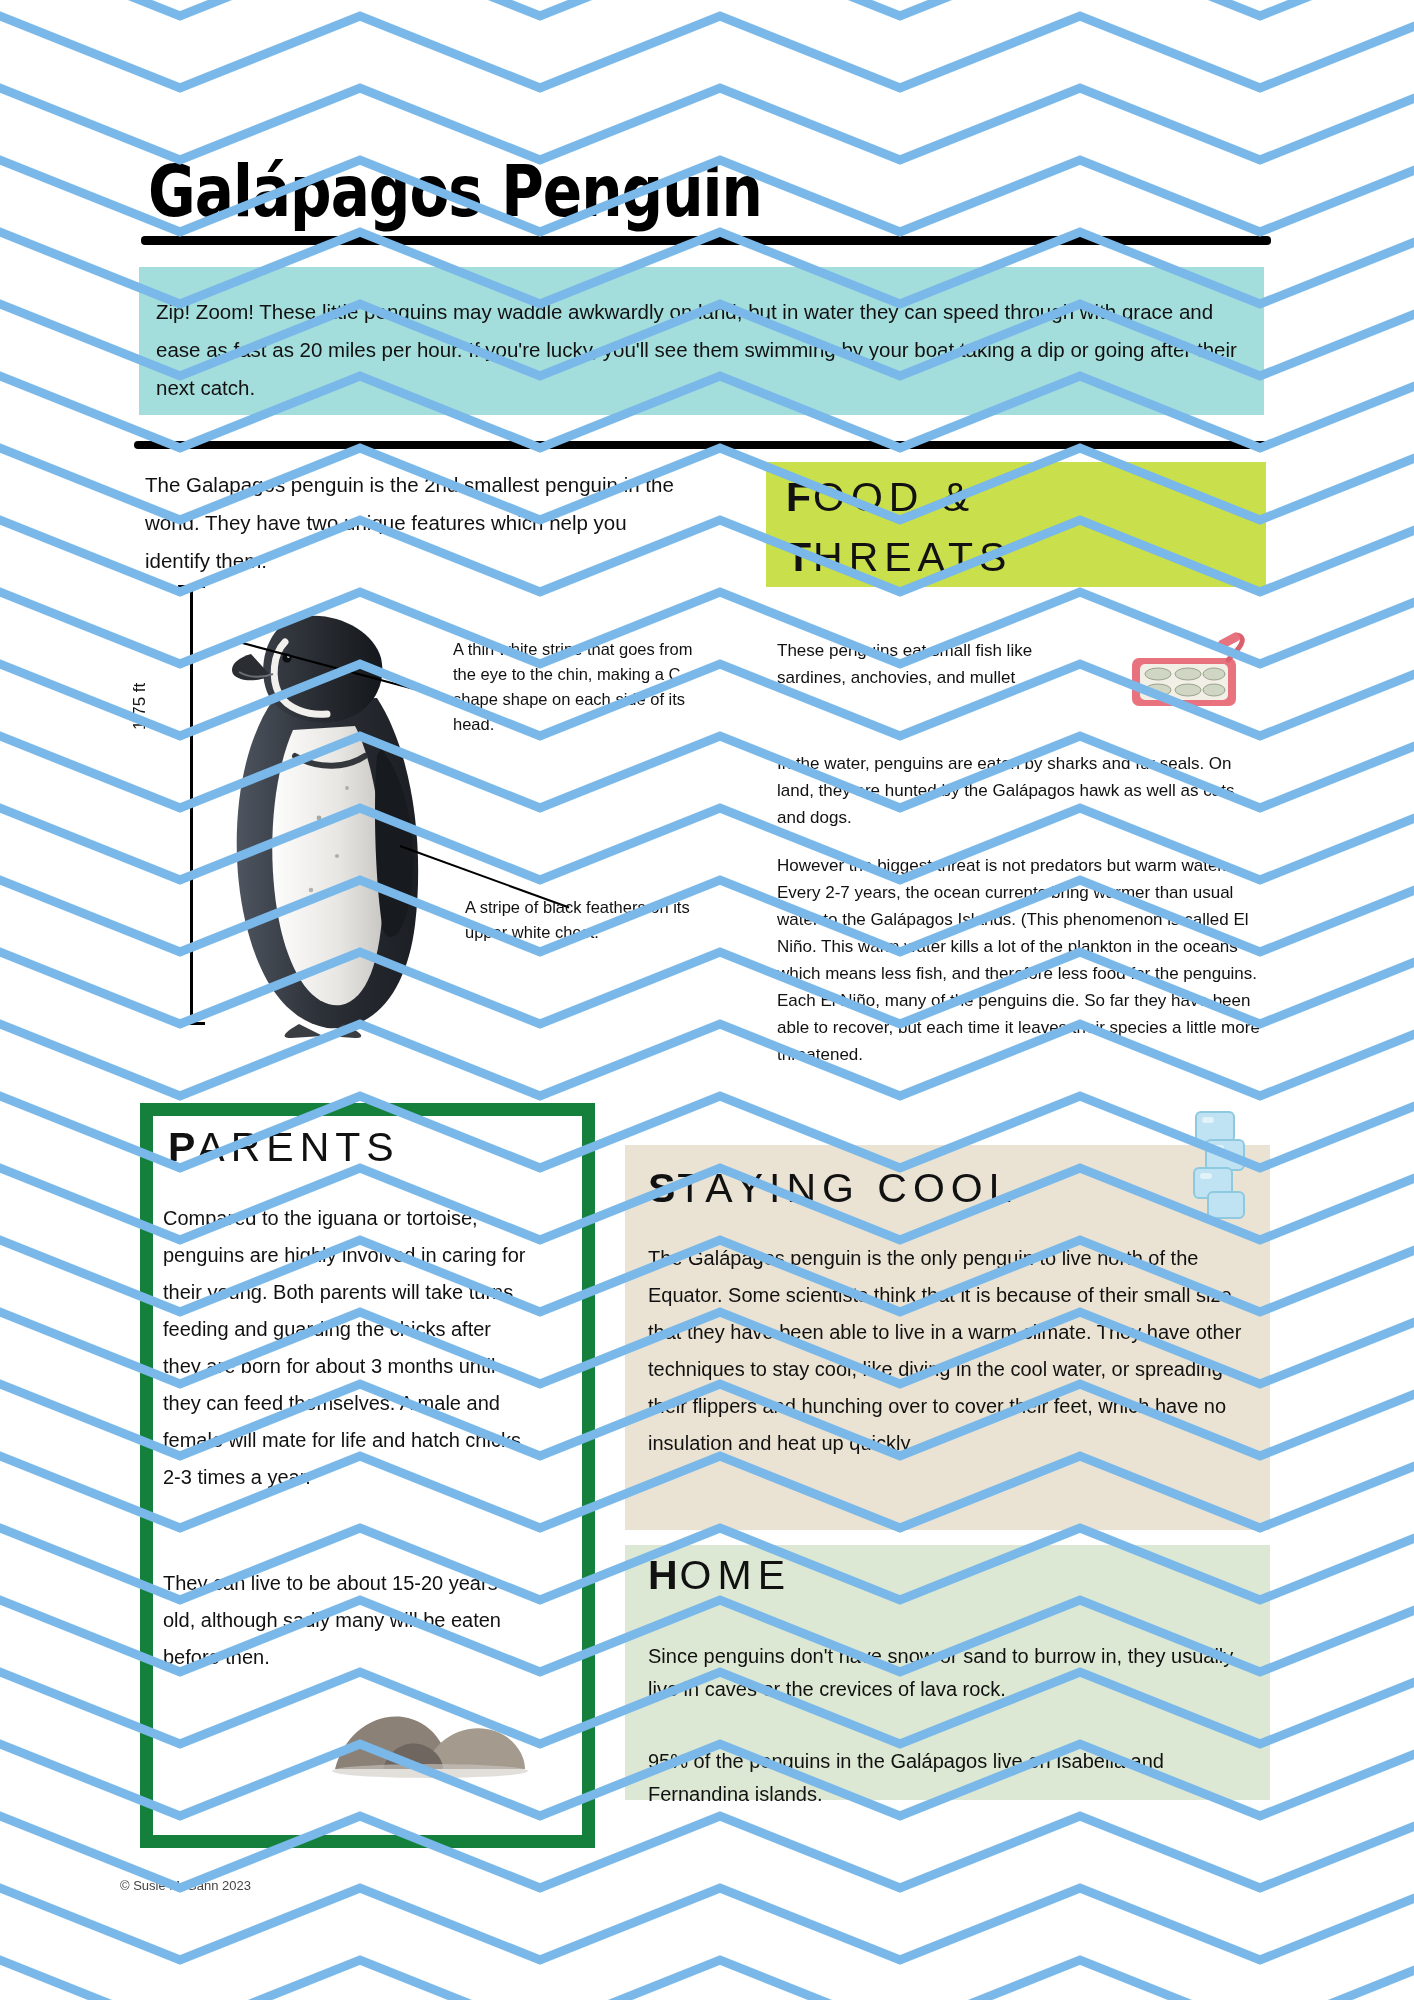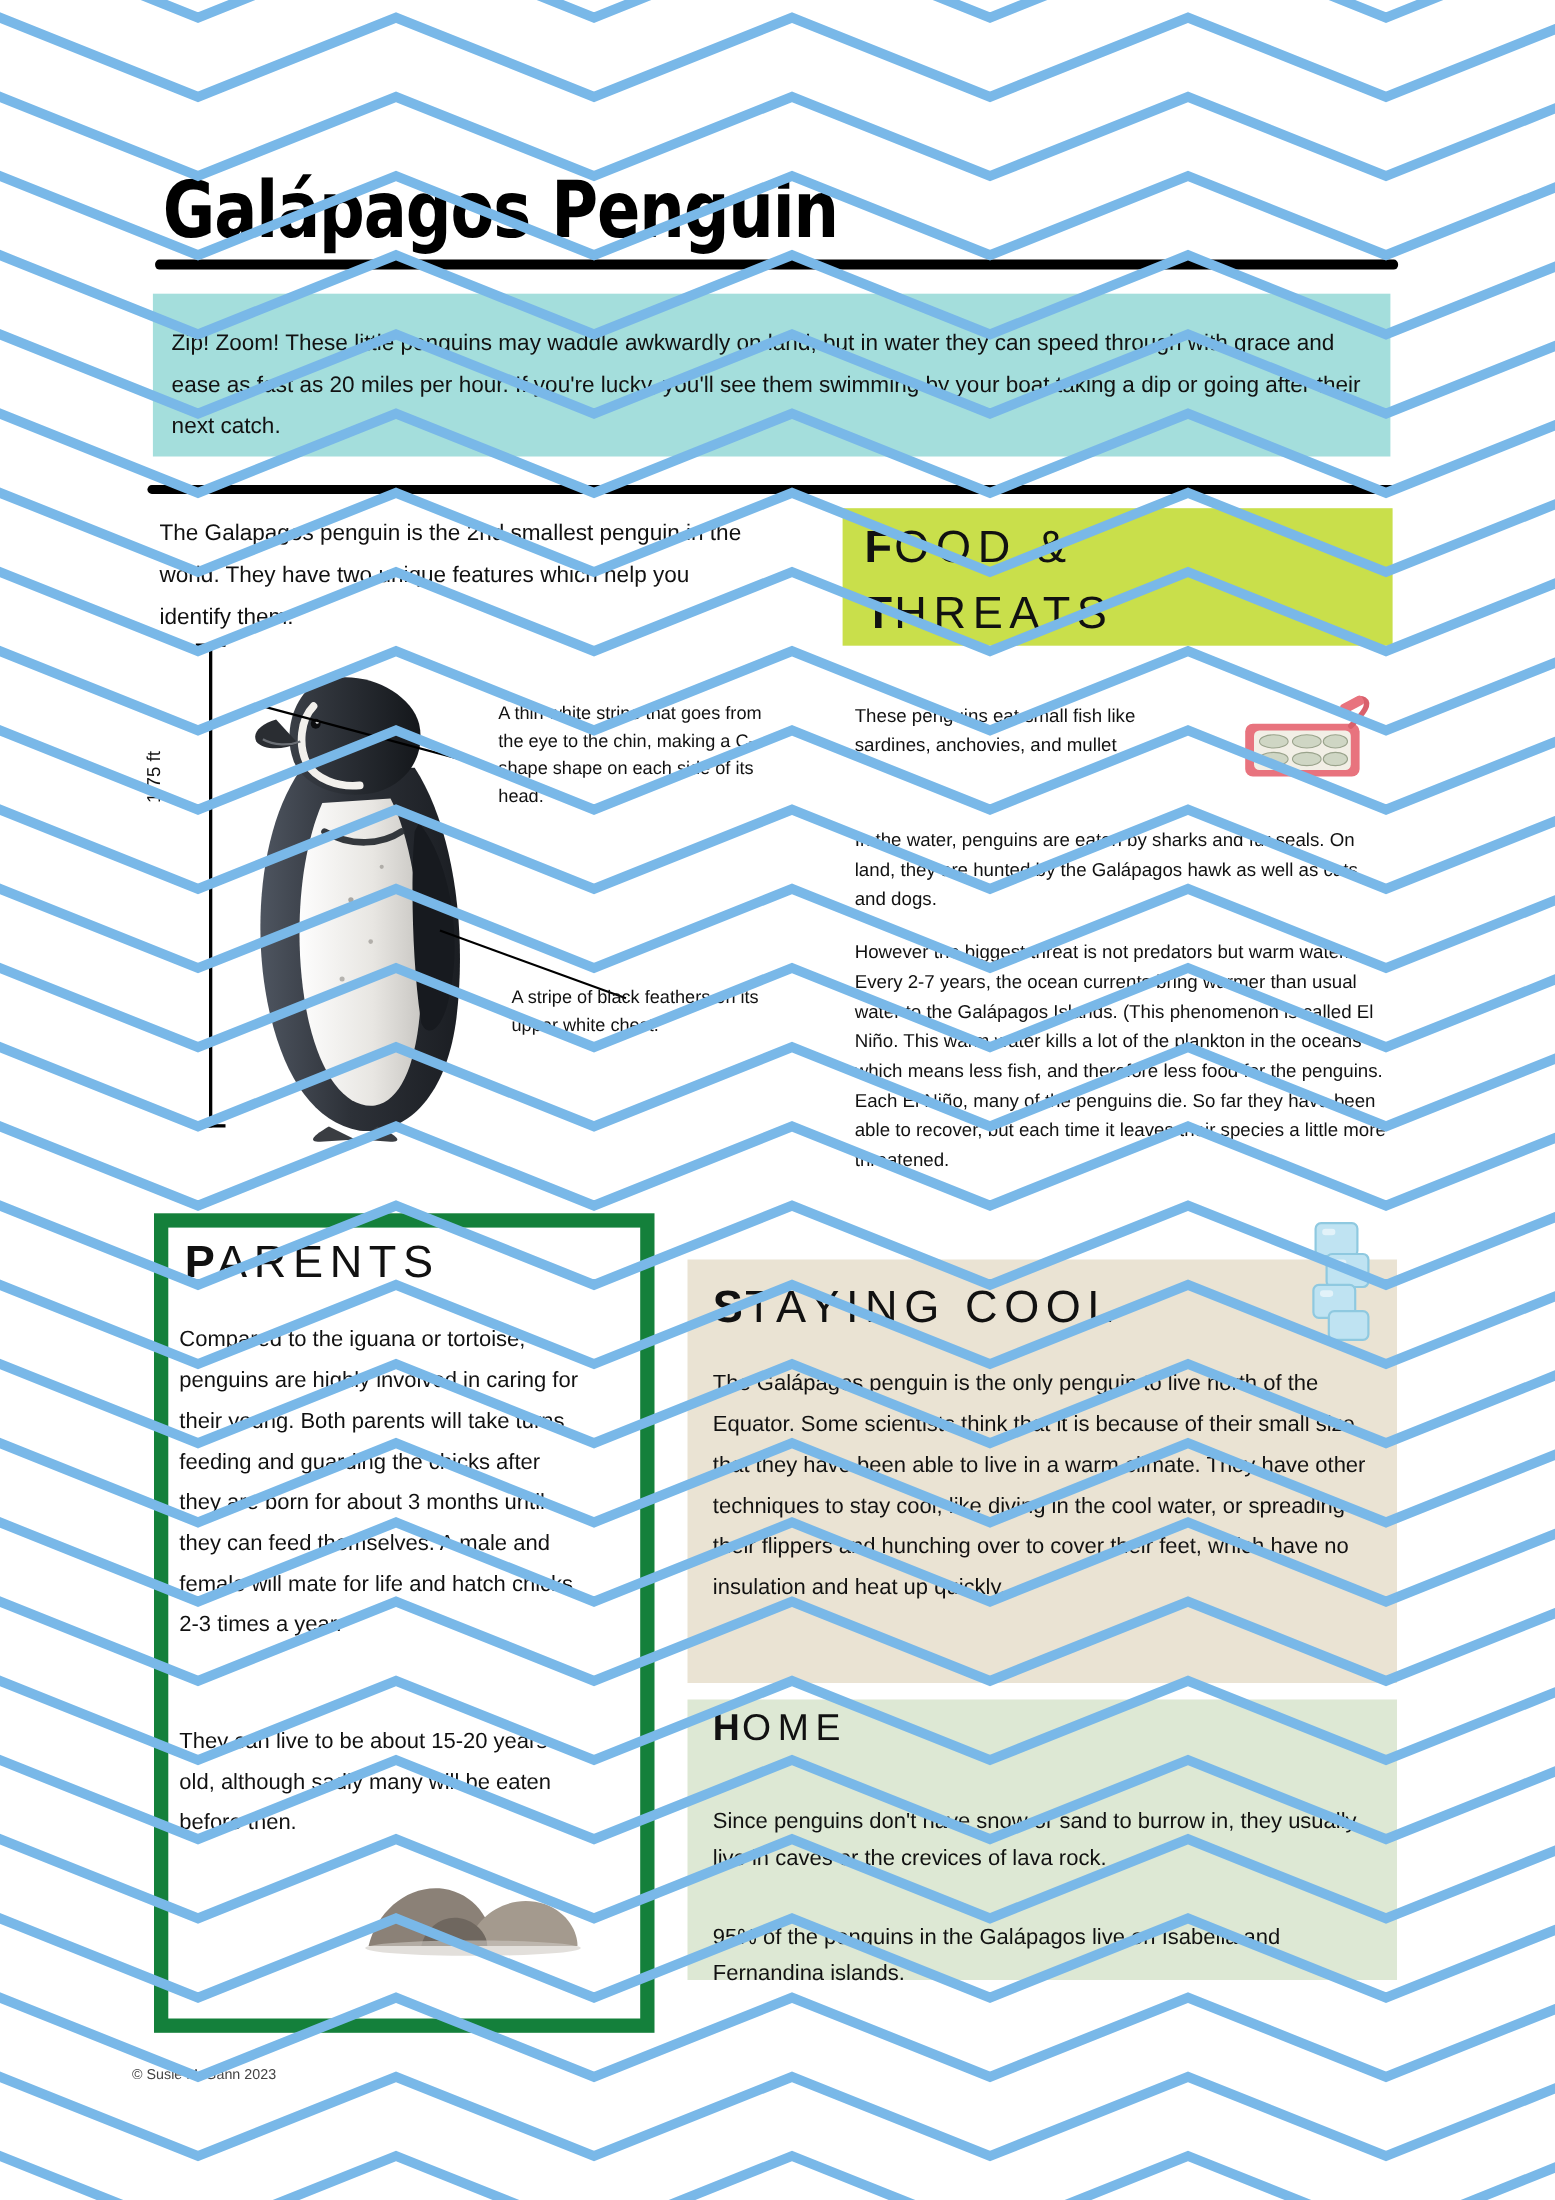--- a/index.html
+++ b/index.html
@@ -144,21 +144,21 @@
     font-size:20px;line-height:37px;color:#111;
     font-family:"Liberation Sans", sans-serif;
   }
   #ice{position:absolute;left:1182px;top:1110px;width:75px;height:110px;}
 
   
   #home-box{
     position:absolute;left:625px;top:1545px;width:645px;height:255px;
     background:#DDE8D4;
   }
-  #home-head{position:absolute;left:648px;top:1552px;font-size:34px;}
+  #home-head{position:absolute;left:648px;top:1552px;font-size:41px;}
   #home-text-1{
     position:absolute;left:648px;top:1640px;width:590px;
     font-size:20px;line-height:33px;color:#111;
     font-family:"Liberation Sans", sans-serif;
   }
   #home-text-2{
     position:absolute;left:648px;top:1745px;width:590px;
     font-size:20px;line-height:33px;color:#111;
     font-family:"Liberation Sans", sans-serif;
   }

